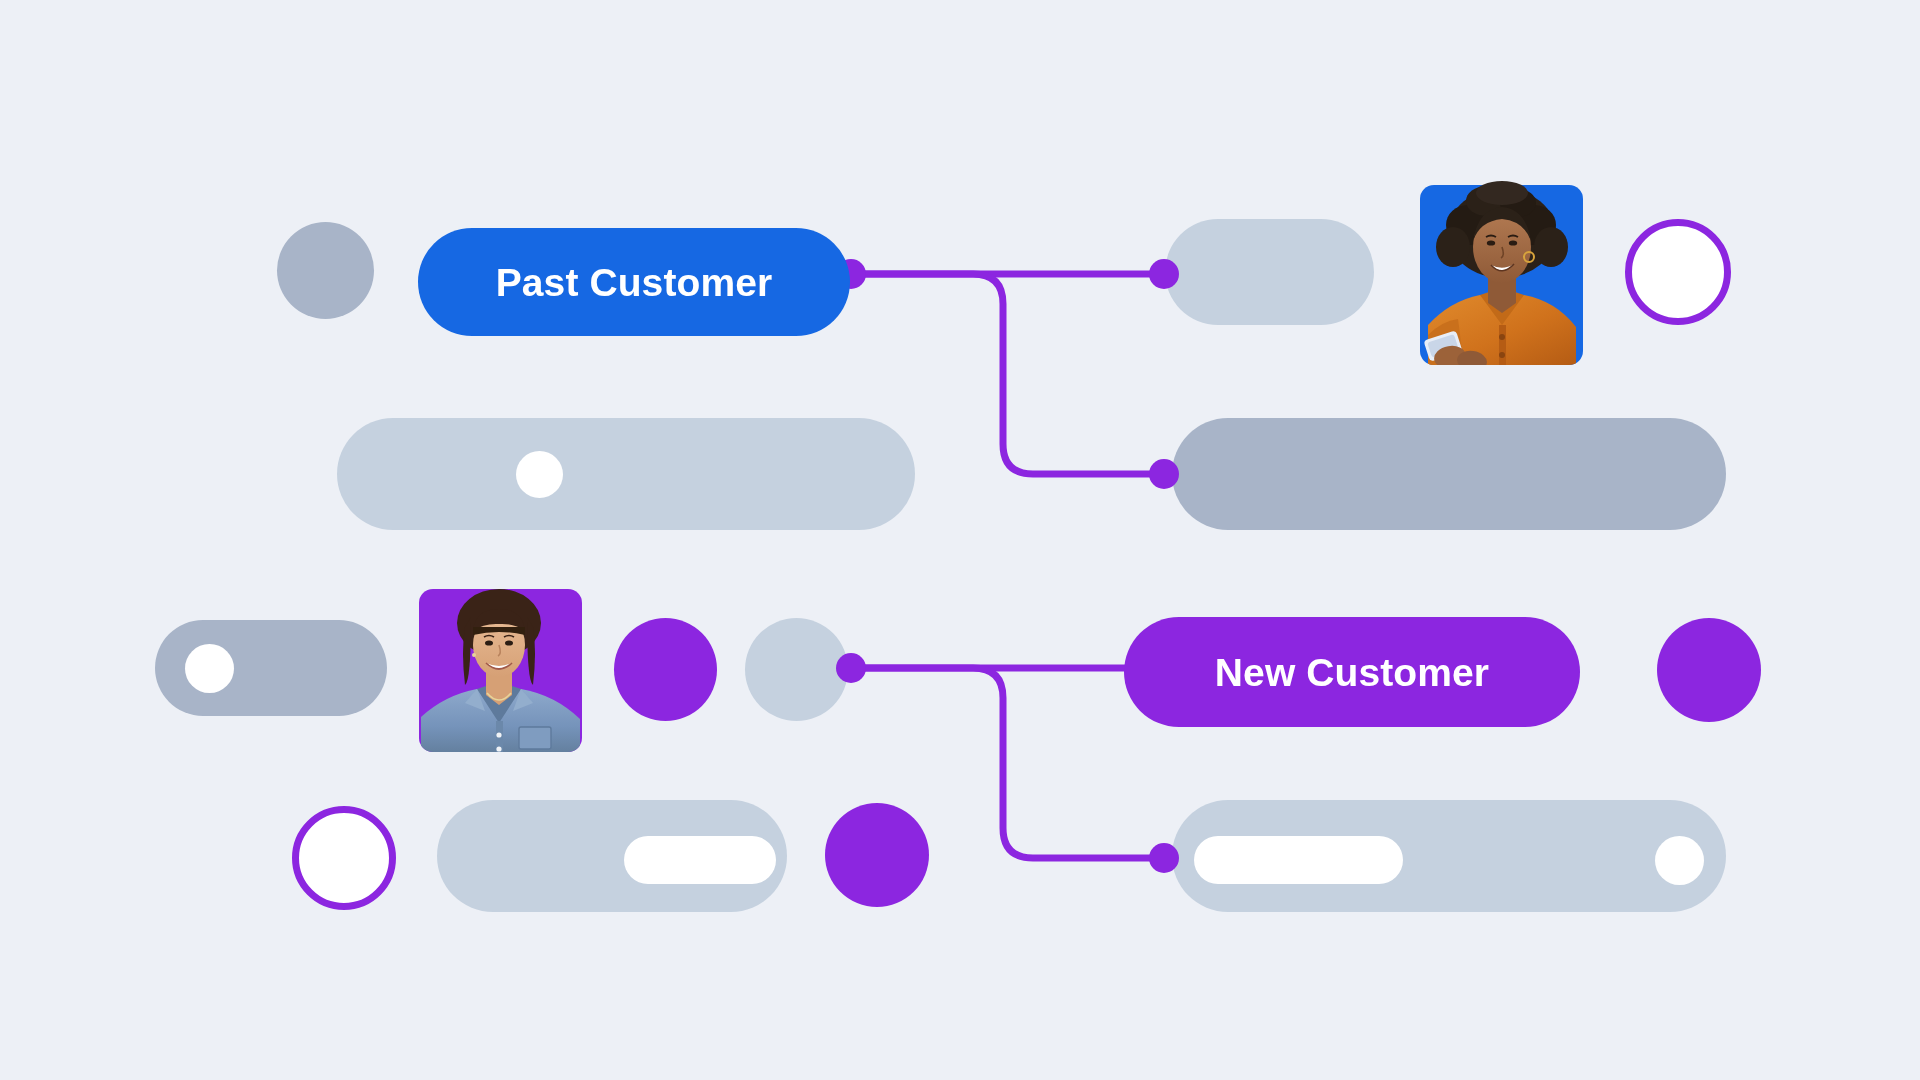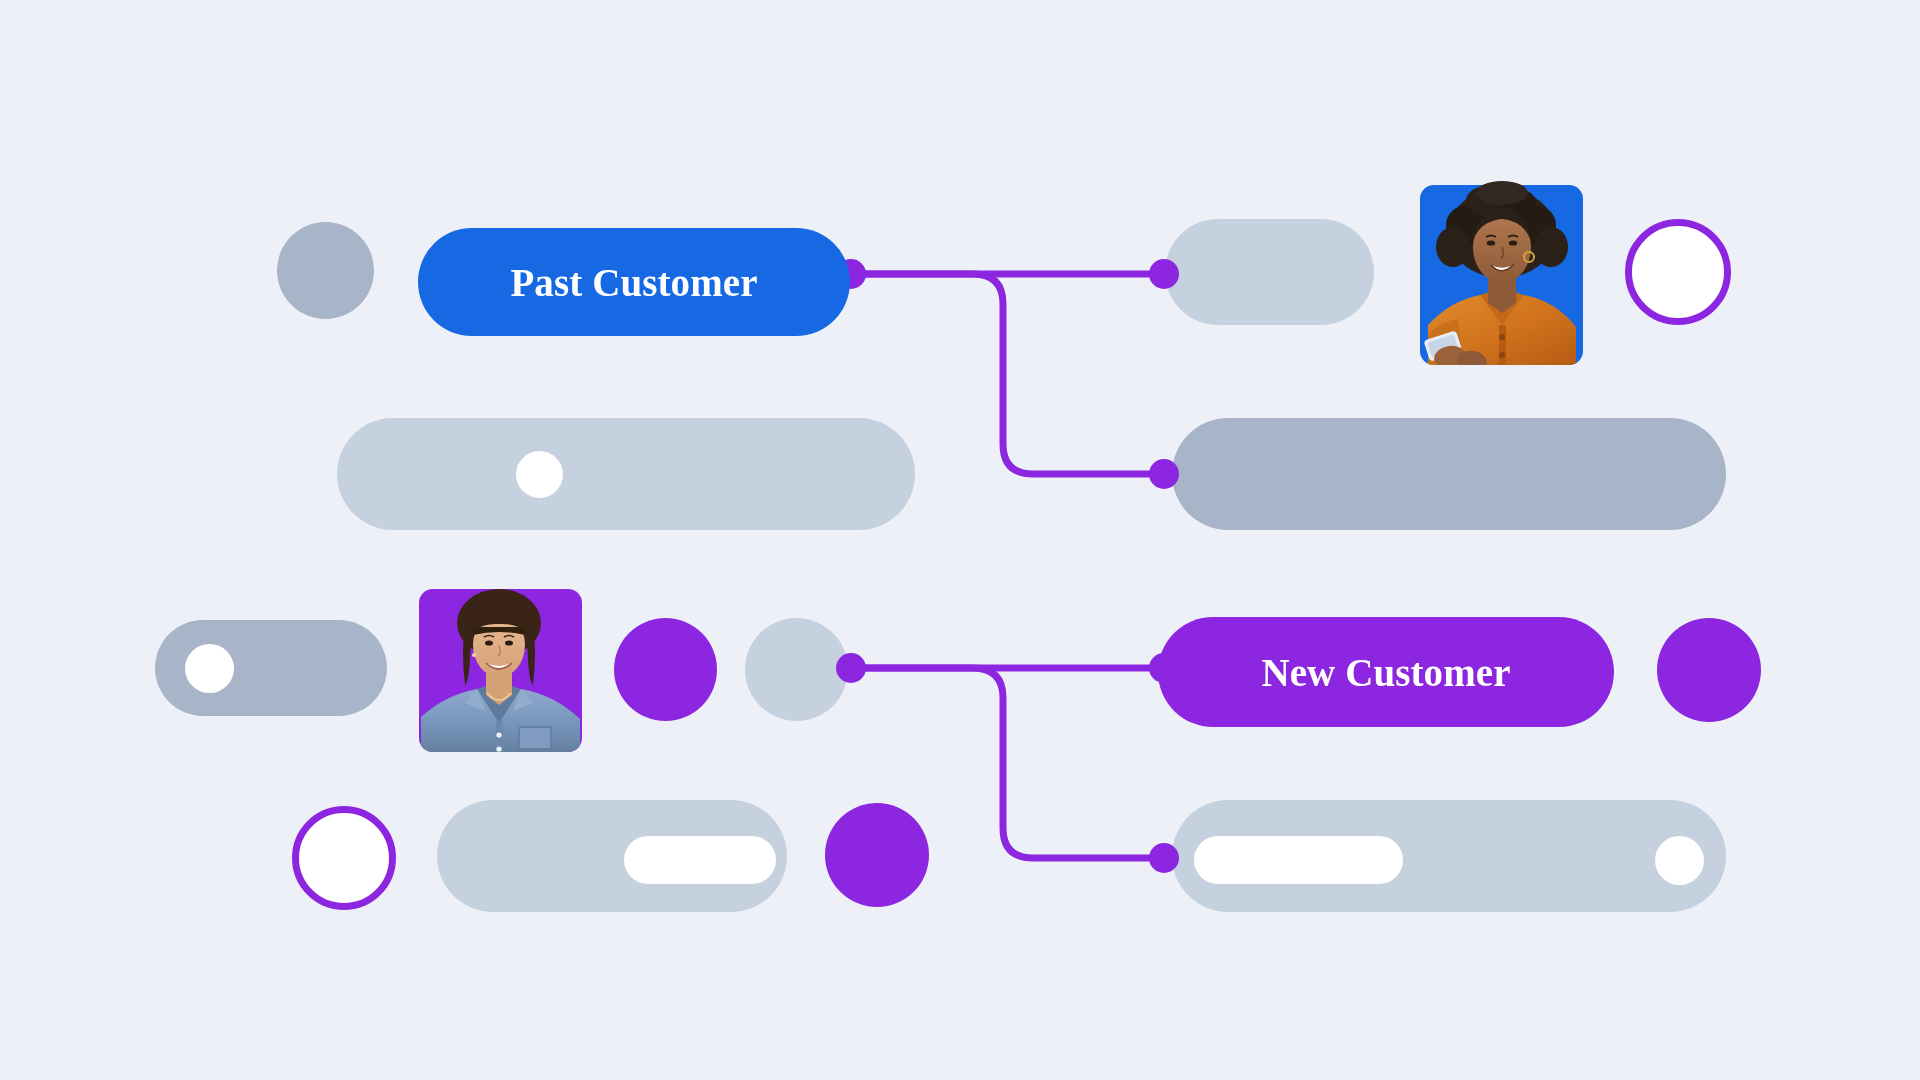--- a/index.html
+++ b/index.html
@@ -16,21 +16,20 @@
     font-family: "Liberation Sans", sans-serif;
     position: relative;
   }
 
   #canvas {
     position: absolute;
     left: 0;
     top: 0;
     width: 1920px;
     height: 776px;
-    font-family: Liberation Serif, serif;
   }
 
   
   .shape {
     position: absolute;
   }
 
   .pill {
     border-radius: 999px;
   }
@@ -156,21 +155,21 @@
       <circle class="conn-node" cx="851" cy="668" r="15"></circle>
       <circle class="conn-node" cx="1164" cy="668" r="15"></circle>
       <circle class="conn-node" cx="1164" cy="858" r="15"></circle>
     </g>
   </svg>
 
   <div class="label-pill blue" style="left:418px; top:228px; width:432px; height:108px;">
     <span class="label-text">Past Customer</span>
   </div>
 
-  <div class="label-pill purple" style="left:1158px; top:617px; width:456px; height:110px;">
+  <div class="label-pill purple" style="left:1124px; top:617px; width:456px; height:110px;">
     <span class="label-text">New Customer</span>
   </div>
 
   <div class="photo-card" style="left:1420px; top:185px; width:163px; height:180px;" title="Smiling woman with curly afro hair wearing an orange button-up shirt, holding a phone">
     <svg width="163" height="180" viewBox="0 0 163 180">
       <defs>
         <clipPath id="clipCard1">
           <rect x="0" y="0" width="163" height="180" rx="14" ry="14"></rect>
         </clipPath>
         <linearGradient id="shirt1" x1="0" y1="0" x2="1" y2="1">

